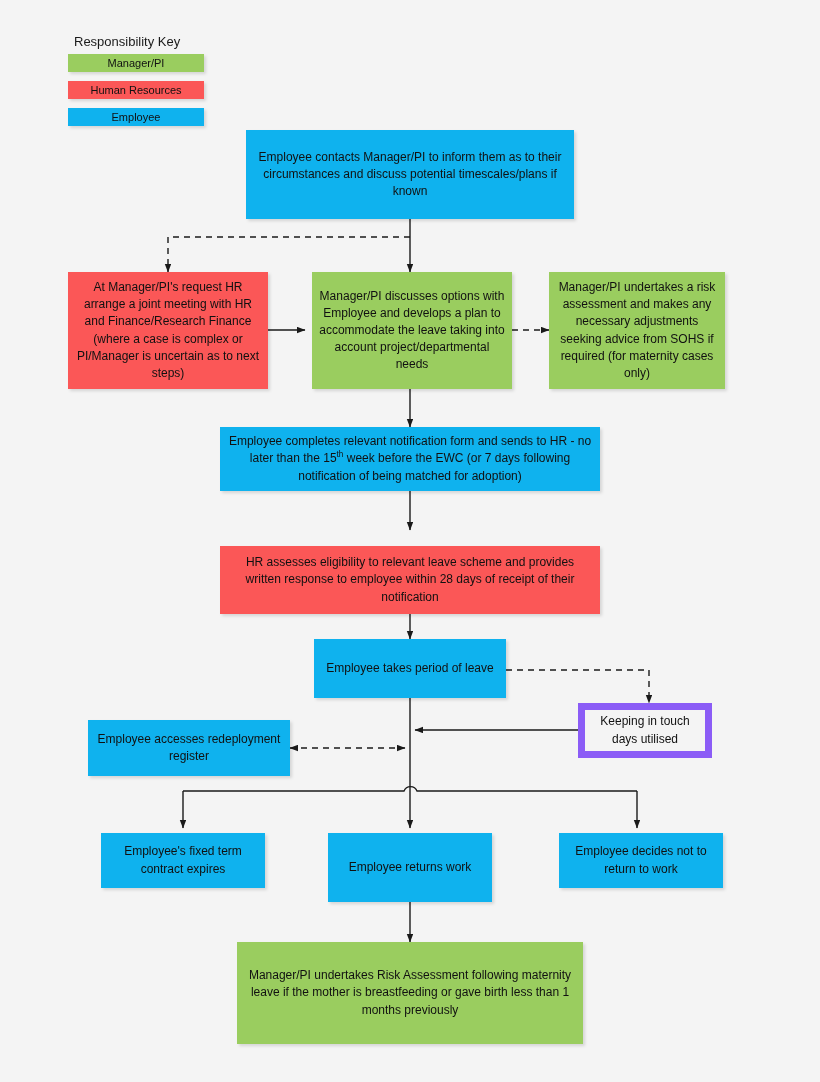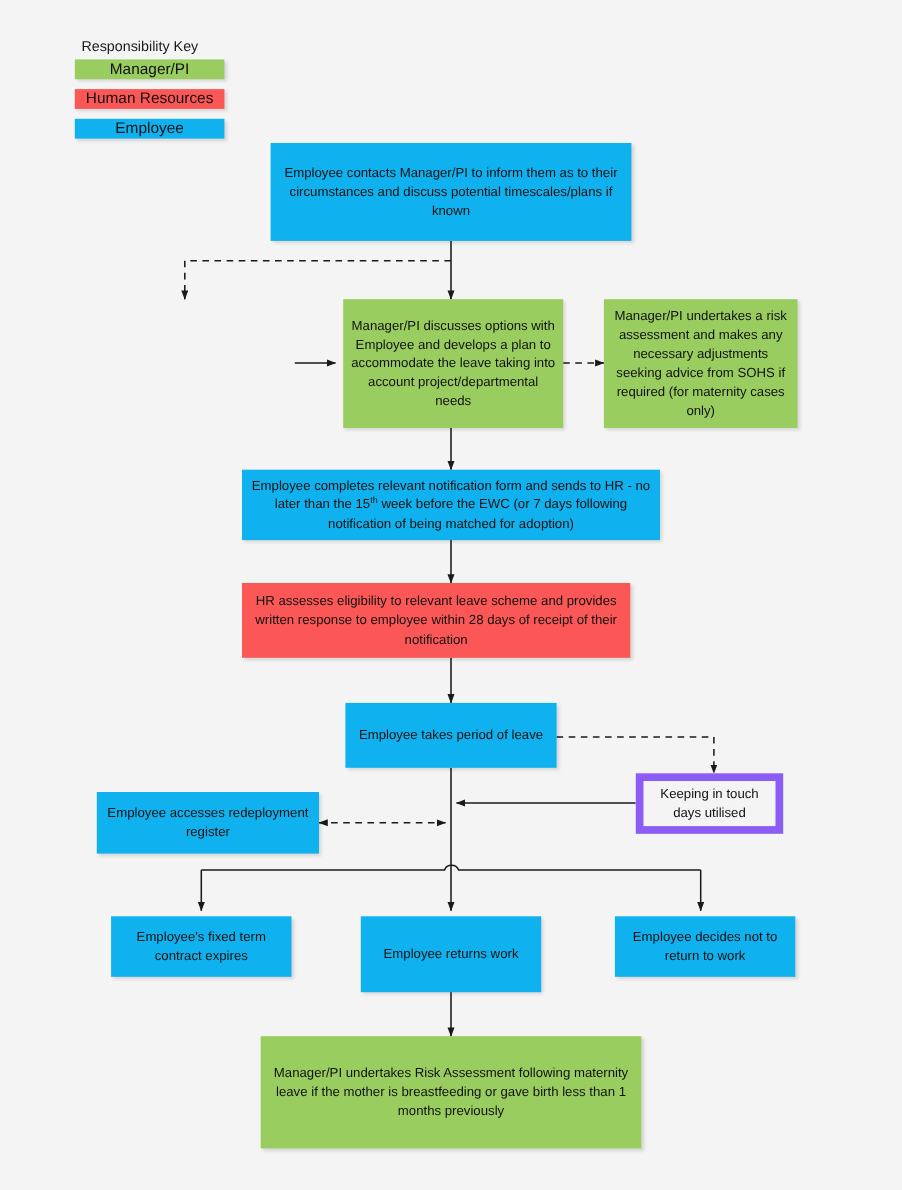--- a/index.html
+++ b/index.html
@@ -64,22 +64,23 @@
     font-size: 13px;
     color: #1a1a1a;
     margin: 0 0 5px 6px;
     white-space: nowrap;
   }
   .legend-chip {
     height: 18px;
     width: 136px;
     margin-bottom: 9px;
     display: flex;
+    align-items: center;
     justify-content: center;
-    font-size: 14px;
+    font-size: 11px;
     color: #111111;
     box-shadow: 2px 2px 3px rgba(0,0,0,0.13);
   }
   sup { font-size: 0.68em; vertical-align: super; line-height: 0; }
 </style>
 </head>
 <body>
 
 <div id="canvas">
 
@@ -135,34 +136,37 @@
     </div>
     <div class="legend-chip blue">
       <span>Employee</span>
     </div>
   </div>
 
   <div class="node blue" style="left:246px; top:130px; width:328px; height:89px;">
     <span class="txt">Employee contacts Manager/PI to inform them as to their circumstances and discuss potential timescales/plans if known</span>
   </div>
 
+  <div class="node red" style="left:68px; top:272px; width:200px; height:117px;">
+    <span class="txt">At Manager/PI's request HR arrange a joint meeting with HR and Finance/Research Finance (where a case is complex or PI/Manager is uncertain as to next steps)</span>
+  </div>
 
   <div class="node green" style="left:312px; top:272px; width:200px; height:117px;">
     <span class="txt">Manager/PI discusses options with Employee and develops a plan to accommodate the leave taking into account project/departmental needs</span>
   </div>
 
   <div class="node green" style="left:549px; top:272px; width:176px; height:117px;">
     <span class="txt">Manager/PI undertakes a risk assessment and makes any necessary adjustments seeking advice from SOHS if required (for maternity cases only)</span>
   </div>
 
   <div class="node blue" style="left:220px; top:427px; width:380px; height:64px;">
     <span class="txt"><span>Employee completes relevant notification form and sends to HR - no later than the 15</span><sup>th</sup><span> week before the EWC (or 7 days following notification of being matched for adoption)</span></span>
   </div>
 
-  <div class="node red" style="left:220px; top:530px; width:353px; height:68px;">
+  <div class="node red" style="left:220px; top:546px; width:380px; height:68px;">
     <span class="txt">HR assesses eligibility to relevant leave scheme and provides written response to employee within 28 days of receipt of their notification</span>
   </div>
 
   <div class="node blue" style="left:314px; top:639px; width:192px; height:59px;">
     <span class="txt">Employee takes period of leave</span>
   </div>
 
   <div class="node plain" style="left:578px; top:703px; width:134px; height:55px;">
     <span class="txt">Keeping in touch days utilised</span>
   </div>

